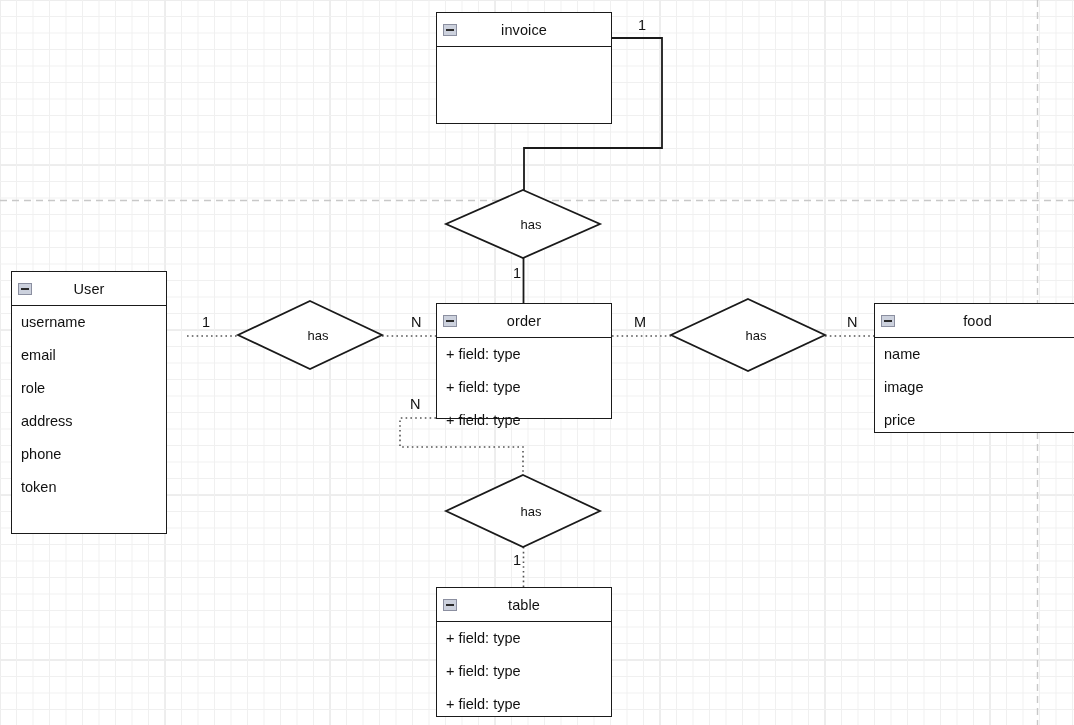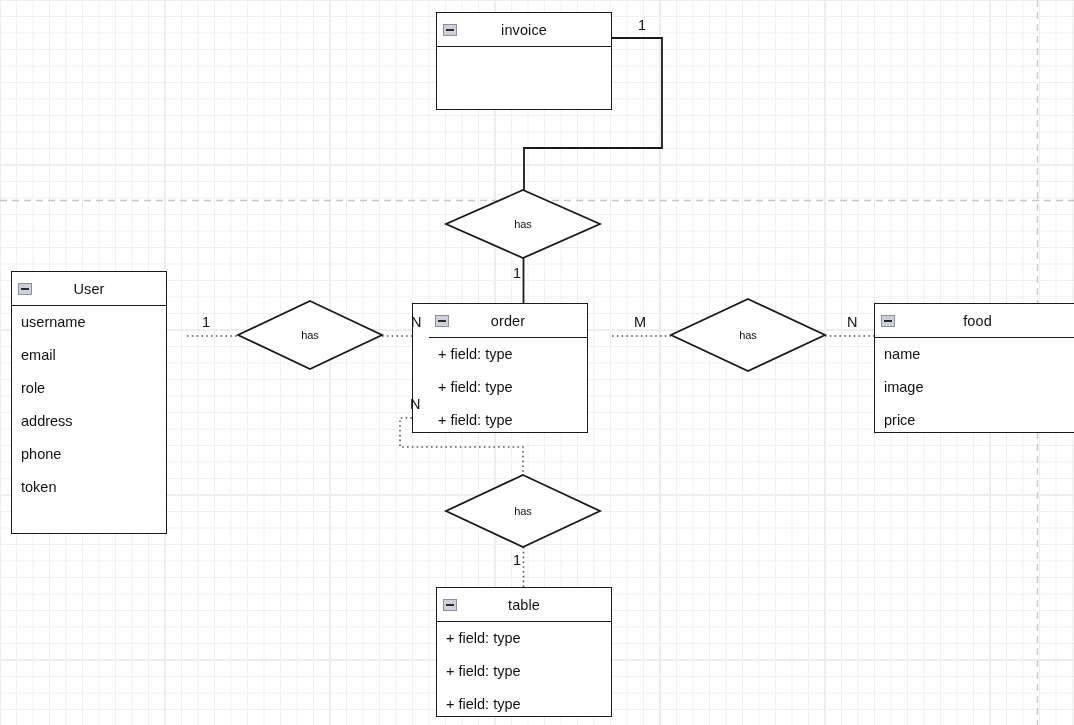--- a/index.html
+++ b/index.html
@@ -89,28 +89,28 @@
     white-space: nowrap;
     box-sizing: border-box;
   }
 
   
   .rel {
     position: absolute;
   }
   .rel-label {
     position: absolute;
-    left: 0;
+    left: 8px;
     top: 0;
     width: 100%;
     height: 100%;
     display: flex;
     align-items: center;
     justify-content: center;
-    font-size: 11px;
+    font-size: 13px;
     color: #111111;
   }
 
   
   .card {
     position: absolute;
     font-size: 14.5px;
     color: #111111;
     white-space: nowrap;
   }
@@ -140,21 +140,21 @@
     <polyline points="436,418 400,418 400,447 523,447 523,475" fill="none" stroke="#555555" stroke-width="1.6" stroke-dasharray="1.6 3.2"></polyline>
 
     <line x1="523.5" y1="547" x2="523.5" y2="587" stroke="#555555" stroke-width="1.6" stroke-dasharray="1.6 3.2"></line>
 
     <polygon points="523,190 600,224 523,258 446,224" fill="#ffffff" stroke="#1a1a1a" stroke-width="1.8"></polygon>
     <polygon points="310,301 382,335 310,369 238,335" fill="#ffffff" stroke="#1a1a1a" stroke-width="1.8"></polygon>
     <polygon points="748,299 825,335 748,371 671,335" fill="#ffffff" stroke="#1a1a1a" stroke-width="1.8"></polygon>
     <polygon points="523,475 600,511 523,547 446,511" fill="#ffffff" stroke="#1a1a1a" stroke-width="1.8"></polygon>
   </svg>
 
-  <div class="entity" style="left:436px; top:12px; width:176px; height:98px;">
+  <div class="entity" style="left:436px; top:12px; width:176px; height:112px;">
     <div class="entity-header">
       <span class="collapse-icon"></span>
       <span class="entity-title">invoice</span>
     </div>
   </div>
 
   <div class="entity" style="left:11px; top:271px; width:156px; height:263px;">
     <div class="entity-header">
       <span class="collapse-icon"></span>
       <span class="entity-title">User</span>
@@ -162,21 +162,21 @@
     <div class="entity-body">
       <div class="attr-row">username</div>
       <div class="attr-row">email</div>
       <div class="attr-row">role</div>
       <div class="attr-row">address</div>
       <div class="attr-row">phone</div>
       <div class="attr-row">token</div>
     </div>
   </div>
 
-  <div class="entity" style="left:412px; top:303px; width:176px; height:130px;padding-left:16px;">
+  <div class="entity" style="left:436px; top:303px; width:176px; height:116px;">
     <div class="entity-header">
       <span class="collapse-icon"></span>
       <span class="entity-title">order</span>
     </div>
     <div class="entity-body">
       <div class="attr-row">+ field: type</div>
       <div class="attr-row">+ field: type</div>
       <div class="attr-row">+ field: type</div>
     </div>
   </div>

